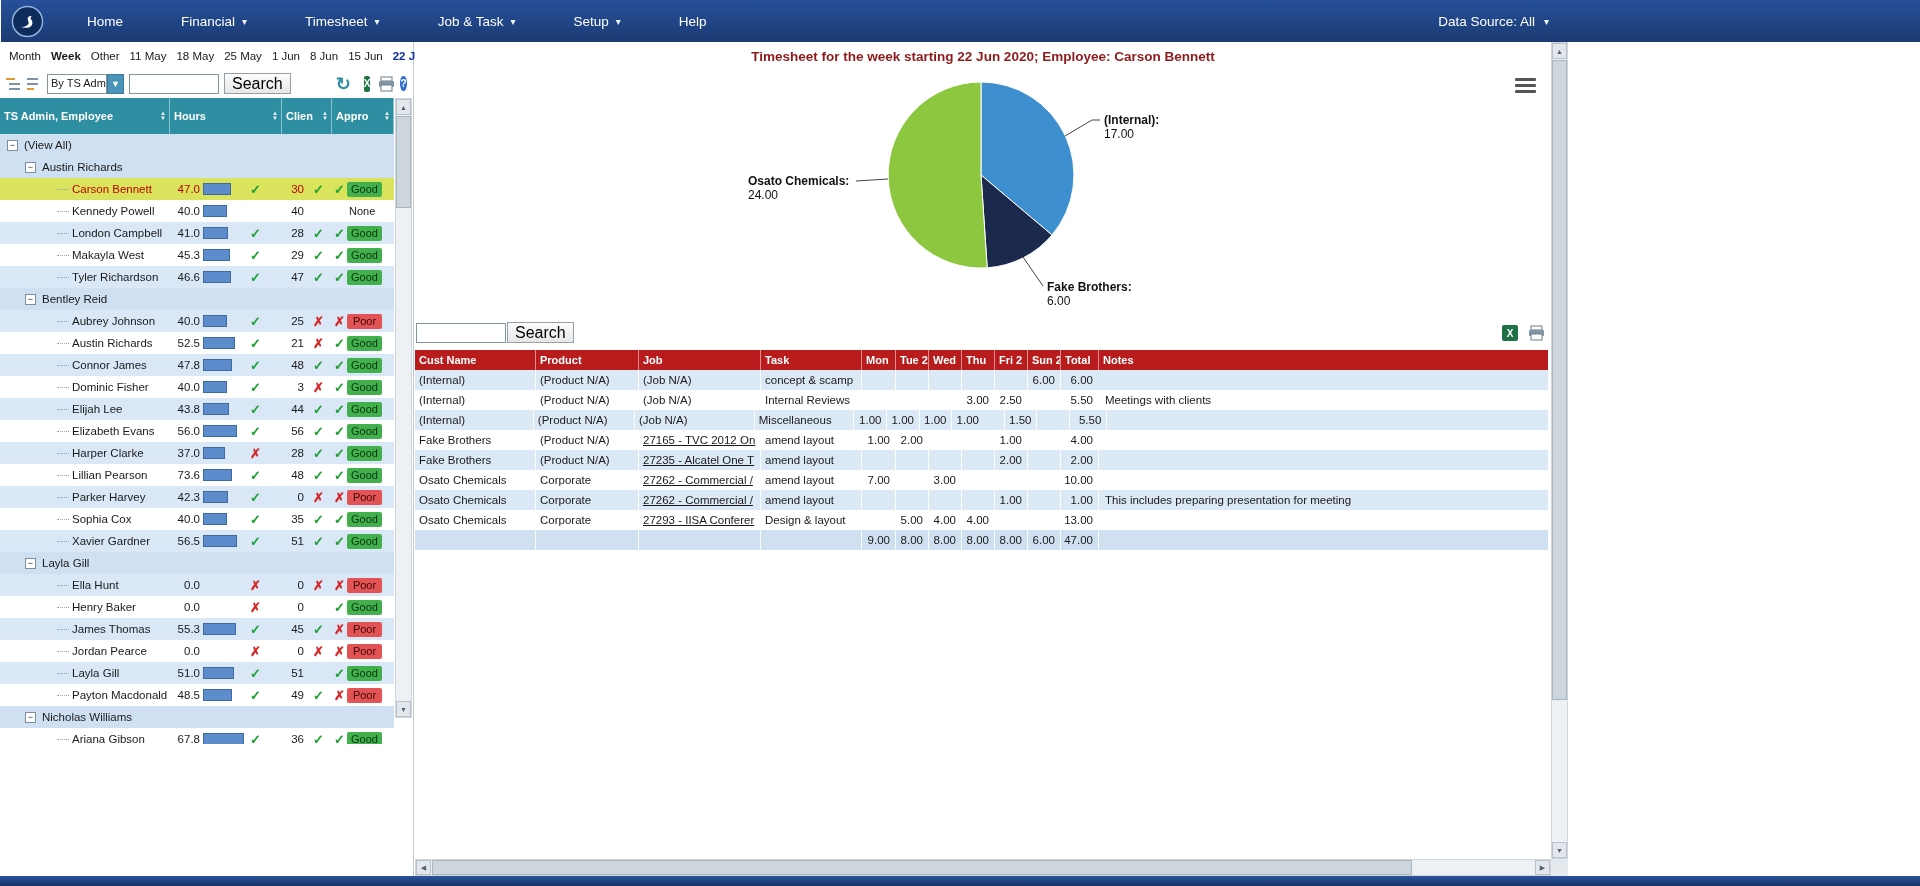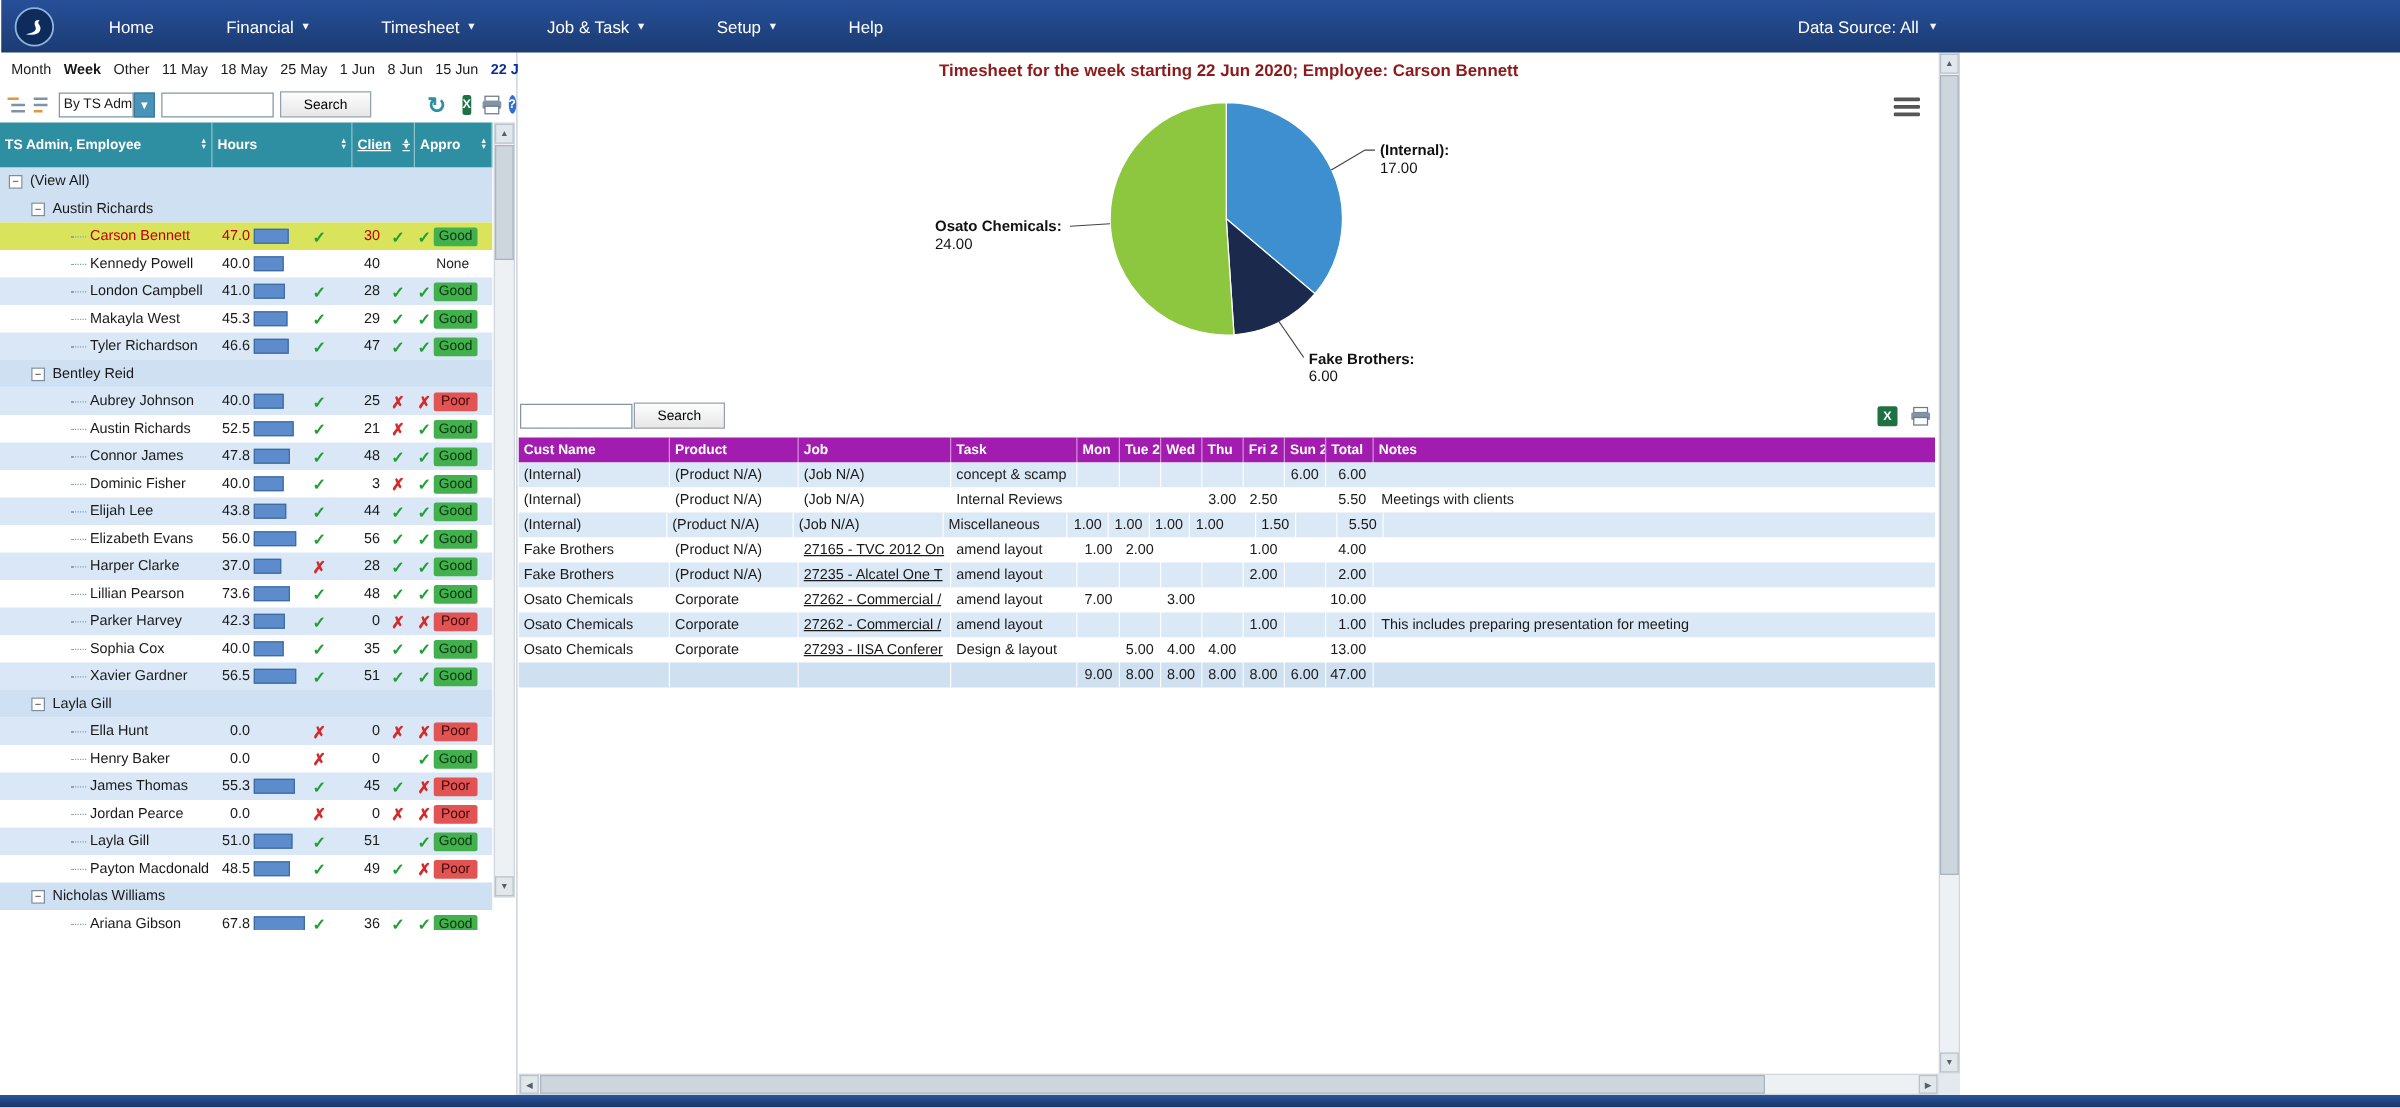--- a/index.html
+++ b/index.html
@@ -29,21 +29,21 @@
   .toolbar { height:29px; display:flex; align-items:center; padding:0 5px; gap:5px; }
   .tree-icon { width:16px; height:16px; display:inline-flex; cursor:pointer; }
   .filter-select { display:flex; align-items:stretch; height:20px; cursor:pointer; }
   .filter-text { width:60px; border:1px solid #8295a5; font-size:11px; padding:2px 3px;
                  white-space:nowrap; overflow:hidden; background:#fff; }
   .filter-btn { width:17px; background:#4a93b8; color:#fff; font-size:9px; display:flex;
                 align-items:center; justify-content:center; border:1px solid #3a7a9b; }
   .search-input { width:90px; height:20px; border:1px solid #8295a5; font-size:11px; padding:0 3px;
                   font-family:inherit; }
   .btn { height:21px; border:1px solid #93a1ad; background:linear-gradient(#fdfdfd,#e7e7e7);
-         font-size:11px; padding:0 18px; font-family:inherit; cursor:pointer; }
+         font-size:16px; padding:0 7px; font-family:inherit; cursor:pointer; }
   .refresh-icon { margin-left:40px; color:#2e8fa3; font-size:18px; font-weight:bold;
                   line-height:16px; cursor:pointer; }
   .excel-icon { width:16px; height:16px; background:#1e7145; color:#fff; font-size:10px;
                 font-weight:bold; display:flex; align-items:center; justify-content:center;
                 border-radius:2px; margin-left:8px; cursor:pointer; }
   .print-icon { margin-left:3px; cursor:pointer; display:flex; }
   .help-icon { margin-left:auto; margin-right:14px; width:15px; height:15px; border-radius:50%;
                background:#2f6fd0; color:#fff; font-size:10px; font-weight:bold; display:flex;
                align-items:center; justify-content:center; cursor:pointer; }
 
@@ -101,21 +101,21 @@
   .menu-icon { position:absolute; top:36px; left:1100px; width:21px; display:flex;
                flex-direction:column; gap:3px; cursor:pointer; }
   .menu-icon span { height:3px; background:#555; border-radius:1px; }
   .pie-wrap { position:absolute; left:306px; top:18px; }
   .leader { fill:none; stroke:#444; stroke-width:1; }
   .pie-name { font-family:"Liberation Sans",sans-serif; font-size:12px; font-weight:bold; fill:#111; }
   .pie-val  { font-family:"Liberation Sans",sans-serif; font-size:12px; fill:#111; }
   .detail-toolbar { position:absolute; top:280px; left:1px; display:flex; align-items:center; gap:1px; }
   .detail-icons { position:absolute; top:283px; left:1087px; display:flex; gap:7px; align-items:center; }
   .detail-table { position:absolute; top:308px; left:0; width:1133px; }
-  #dt-header { display:flex; height:20px; background:#a21caf; align-items:center; }
+  #dt-header { display:flex; height:20px; background:#b91c1c; align-items:center; }
   .dh-cell { color:#fff; font-size:11px; font-weight:bold; padding-left:4px; height:100%;
              display:flex; align-items:center; overflow:hidden; white-space:nowrap; }
   .dh-cell.sep { border-left:1px solid rgba(255,255,255,.5); }
   .dt-row { display:flex; height:20px; align-items:center; background:#fff; }
   .dt-row.alt { background:#dbe8f6; }
   .dt-row.totals { background:#cfe0f1; }
   .dt-cell { font-size:11.5px; padding-left:4px; height:100%; display:flex; align-items:center;
              overflow:hidden; white-space:nowrap; border-left:1px solid rgba(255,255,255,.85); }
   .dt-cell:first-child { border-left:none; }
   .dt-cell.num { justify-content:flex-end; padding-right:5px; padding-left:0; }
@@ -229,21 +229,21 @@
             <span class="s-dn">▼</span>
           </span>
         </div>
         <div class="th-cell" style="width: 112px;">
           <span class="th-label">Hours</span>
           <span class="sort-icon">
             <span class="s-up">▲</span>
             <span class="s-dn">▼</span>
           </span>
         </div>
-        <div class="th-cell" style="width: 50px; text-decoration: underline;">
+        <div class="th-cell" style="width: 50px;">
           <span class="th-label">Clien</span>
           <span class="sort-icon">
             <span class="s-up">▲</span>
             <span class="s-dn">▼</span>
           </span>
         </div>
         <div class="th-cell" style="width: 62px;">
           <span class="th-label">Appro</span>
           <span class="sort-icon">
             <span class="s-up">▲</span>

